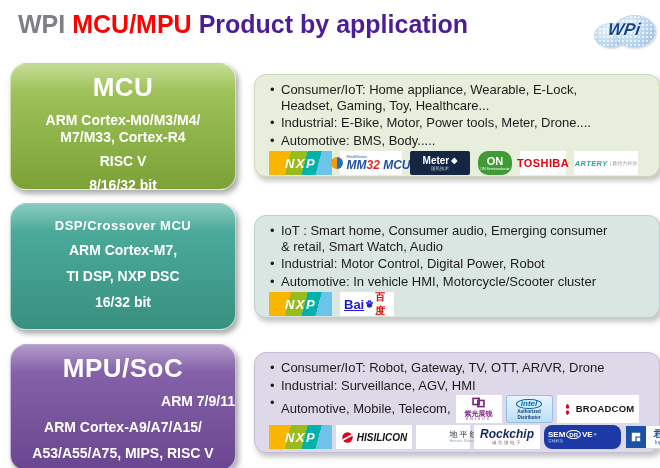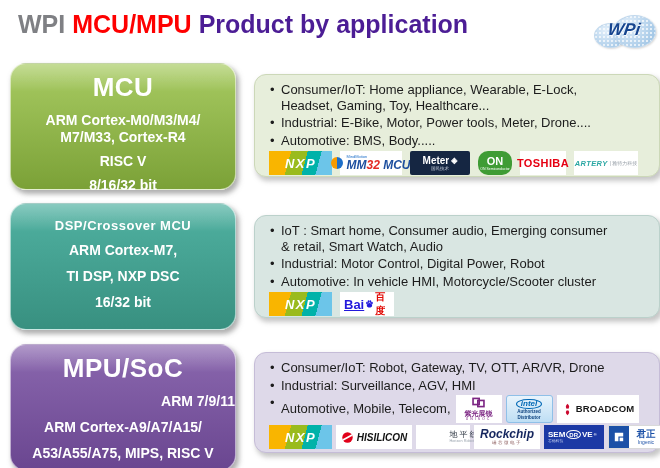--- a/index.html
+++ b/index.html
@@ -110,21 +110,21 @@
 
   .logo-horizon{width:54px;gap:3px;}
   .hz-col{display:flex;flex-direction:column;line-height:1;margin-left:40px;}
   .hz-main{font-size:8px;color:#2b3440;letter-spacing:2px;white-space:nowrap;}
   .hz-sub{font-size:3.8px;color:#9aa4ae;margin-top:1px;white-space:nowrap;}
 
   .logo-rockchip{width:66px;flex-direction:column;line-height:1;}
   .rc-main{font-size:12px;font-weight:bold;font-style:italic;color:#15265e;}
   .rc-sub{font-size:4.5px;color:#8a5a5a;letter-spacing:1.5px;margin-top:1px;white-space:nowrap;}
 
-  .logo-semidrive{width:60px;background:#1c39a5;flex-direction:column;align-items:flex-start;line-height:1;padding:2px 4px;border-radius:0;}
+  .logo-semidrive{width:77px;background:#1c39a5;flex-direction:column;align-items:flex-start;line-height:1;padding:2px 4px;border-radius:8px;}
   .sd-row{color:#fff;font-size:8px;font-weight:bold;display:flex;align-items:center;gap:1px;}
   .sd-circ{border:1px solid #fff;border-radius:50%;font-size:6px;padding:.5px 2px;font-weight:bold;}
   .sd-reg{font-size:4px;}
   .sd-sub{color:#c9d4f2;font-size:3.8px;margin-top:1px;}
 
   .logo-ingenic{width:56px;padding:0;border:1px solid #d9d9d9;overflow:hidden;}
   .ig-mark{width:20px;height:24px;background:#1b50a7;display:flex;align-items:center;justify-content:center;flex:0 0 auto;}
   .ig-col{flex:1;display:flex;flex-direction:column;align-items:center;line-height:1;background:#fff;}
   .ig-main{font-size:9.5px;font-weight:bold;color:#1b50a7;}
   .ig-sub{font-size:5px;color:#1b50a7;margin-top:1px;}

